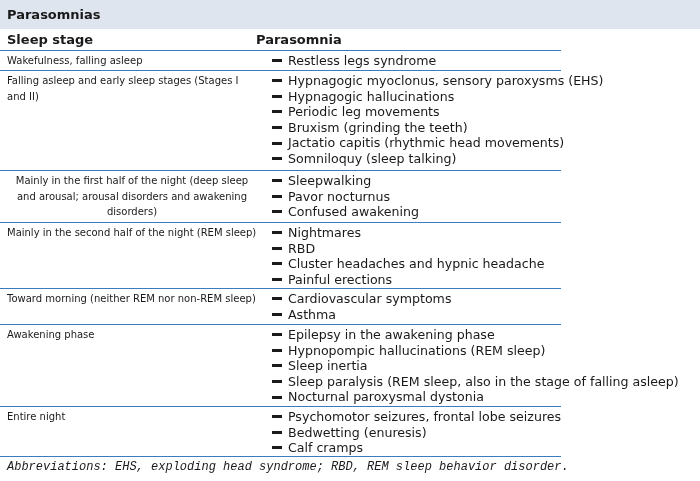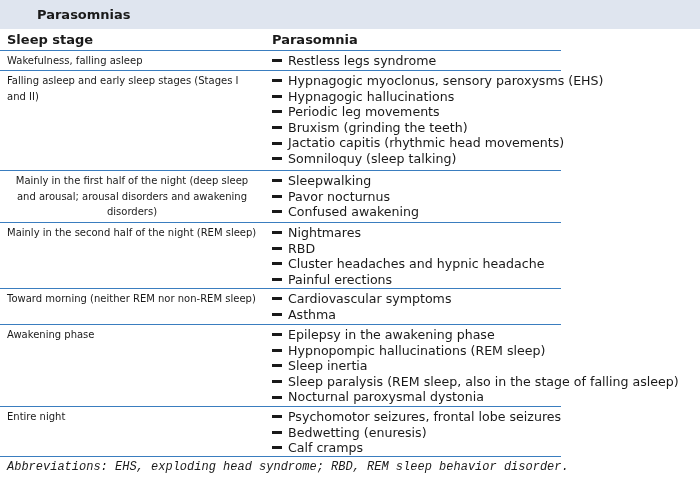--- a/index.html
+++ b/index.html
@@ -1,39 +1,39 @@
 <!DOCTYPE html>
 <html><head>
 <meta charset="utf-8">
 <style>
   html, body { margin:0; padding:0; background:#ffffff; }
   body { width:700px; height:481px; overflow:hidden; font-family:"DejaVu Sans", "Liberation Sans", sans-serif; color:#1a1a1a; }
   .title-bar { position:absolute; left:0; top:0; width:700px; height:29px; background:#dfe5ef; }
-  .title { position:absolute; left:7px; top:7px; font-size:13px; font-weight:bold; color:#1a1a1a;margin-left:30px; }
+  .title { position:absolute; left:7px; top:7px; font-size:13px; font-weight:bold; color:#1a1a1a; }
   .table { position:absolute; left:0; top:29px; width:561px; }
   .hdr { position:relative; height:21px; border-bottom:1.5px solid #3a7dbf; }
   .hdr span { position:absolute; top:3px; font-size:13px; font-weight:bold; }
   .row { position:relative; border-bottom:1.5px solid #3a7dbf; box-sizing:border-box; }
   .stage { position:absolute; left:7px; top:2px; width:250px; font-size:10px; line-height:15.6px; }
   .items { position:absolute; left:272px; top:2px; font-size:12.6px; line-height:15.6px; }
   .item { display:flex; align-items:center; white-space:nowrap; }
   .dash { display:inline-block; width:10px; height:3px; background:#1a1a1a; margin-right:6px; flex:none; }
   .foot { position:absolute; left:7px; top:460px; font-size:12px; font-style:italic; color:#1a1a1a;font-family:Liberation Mono, monospace; }
 </style>
 </head>
 <body>
 
 <div class="title-bar">
   <span class="title">Parasomnias</span>
 </div>
 
 <div class="table" id="tbl">
   <div class="hdr">
     <span style="left:7px">Sleep stage</span>
-    <span style="left:272px">Parasomnia</span>
+    <span style="left:256px">Parasomnia</span>
   </div>
 <div class="row" style="height: 20px;">
       <div class="stage">Wakefulness, falling asleep</div>
       <div class="items">
         <div class="item">
           <span class="dash"></span>
           <span>Restless legs syndrome</span>
         </div>
       </div>
     </div>

